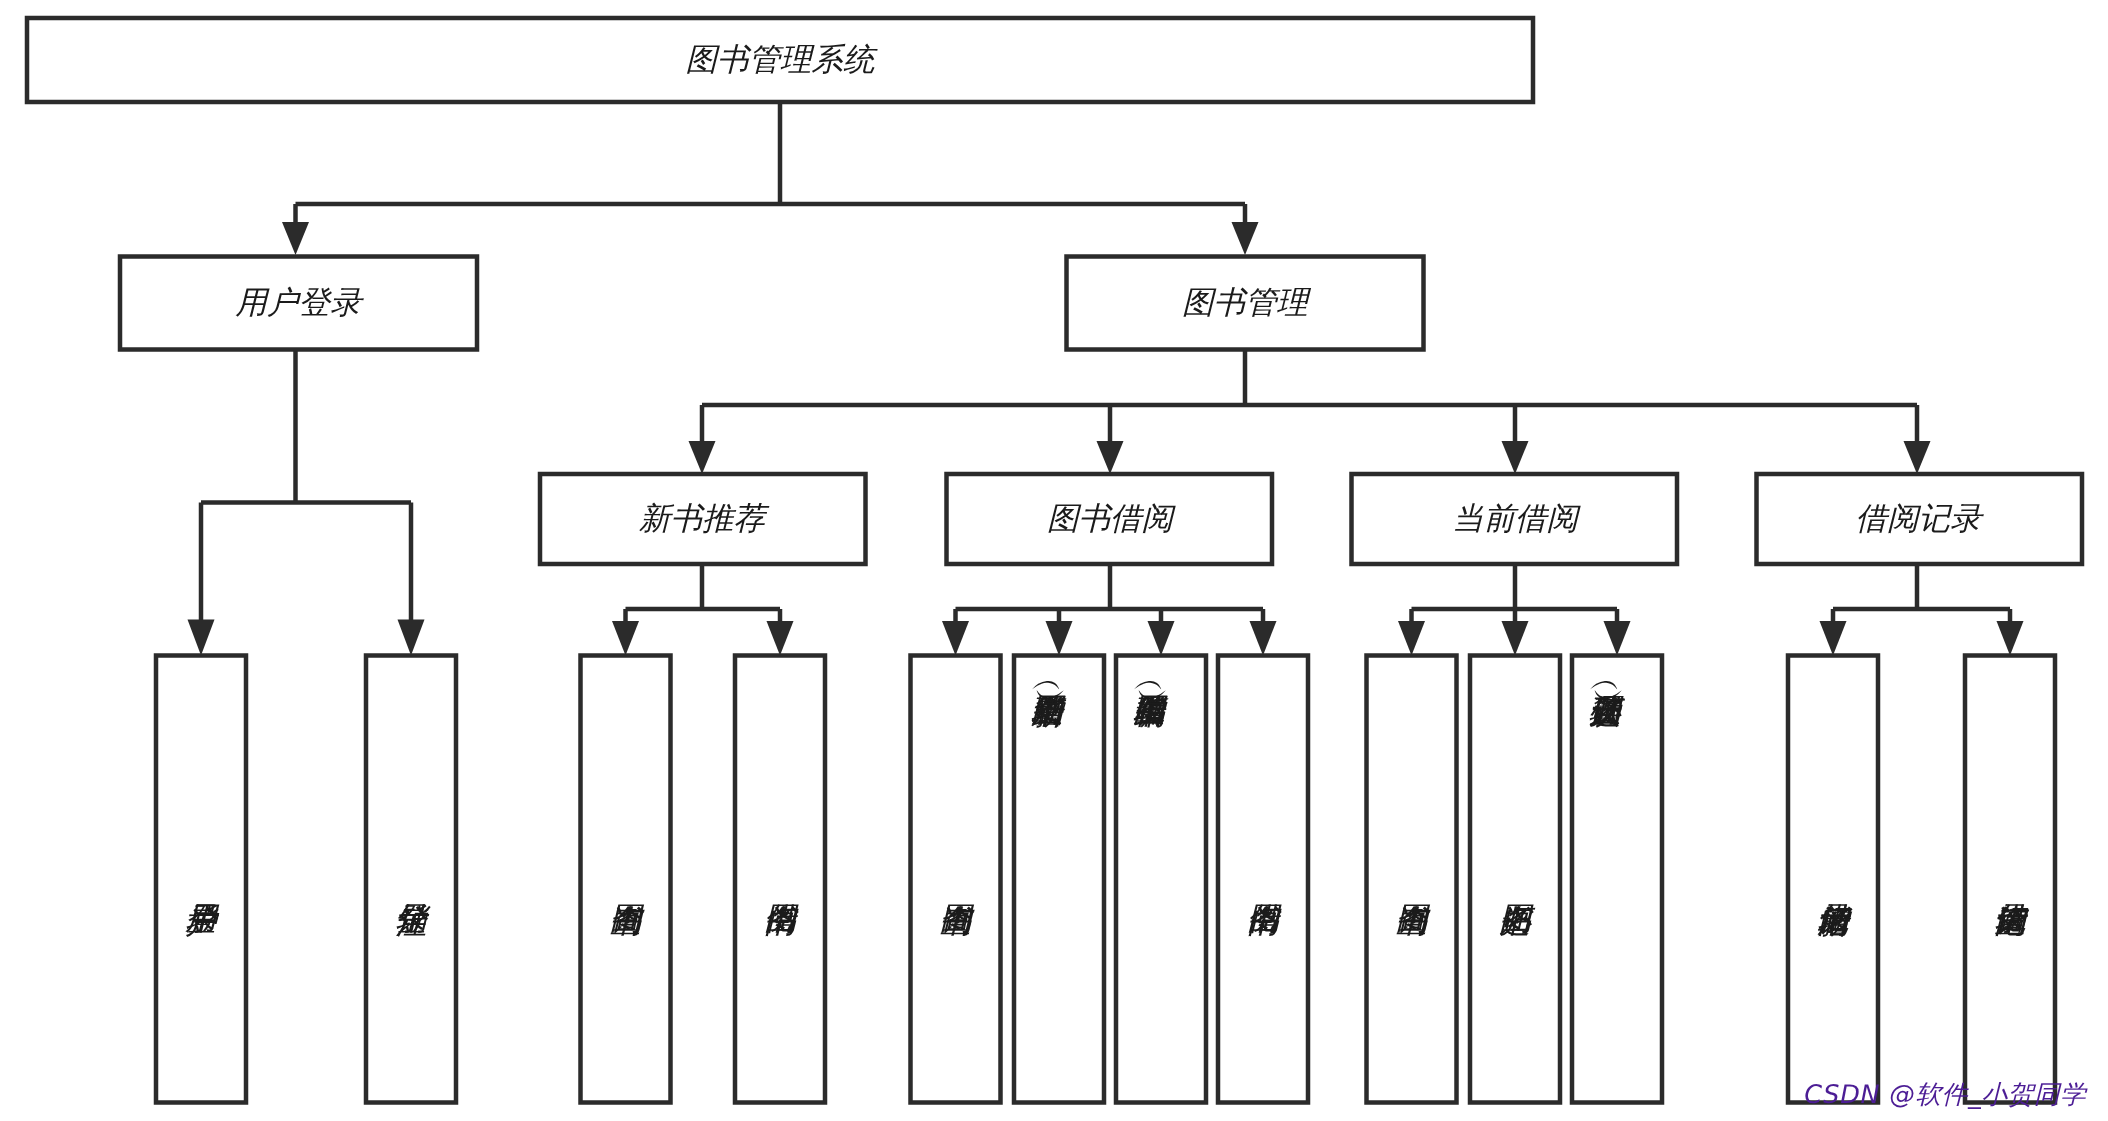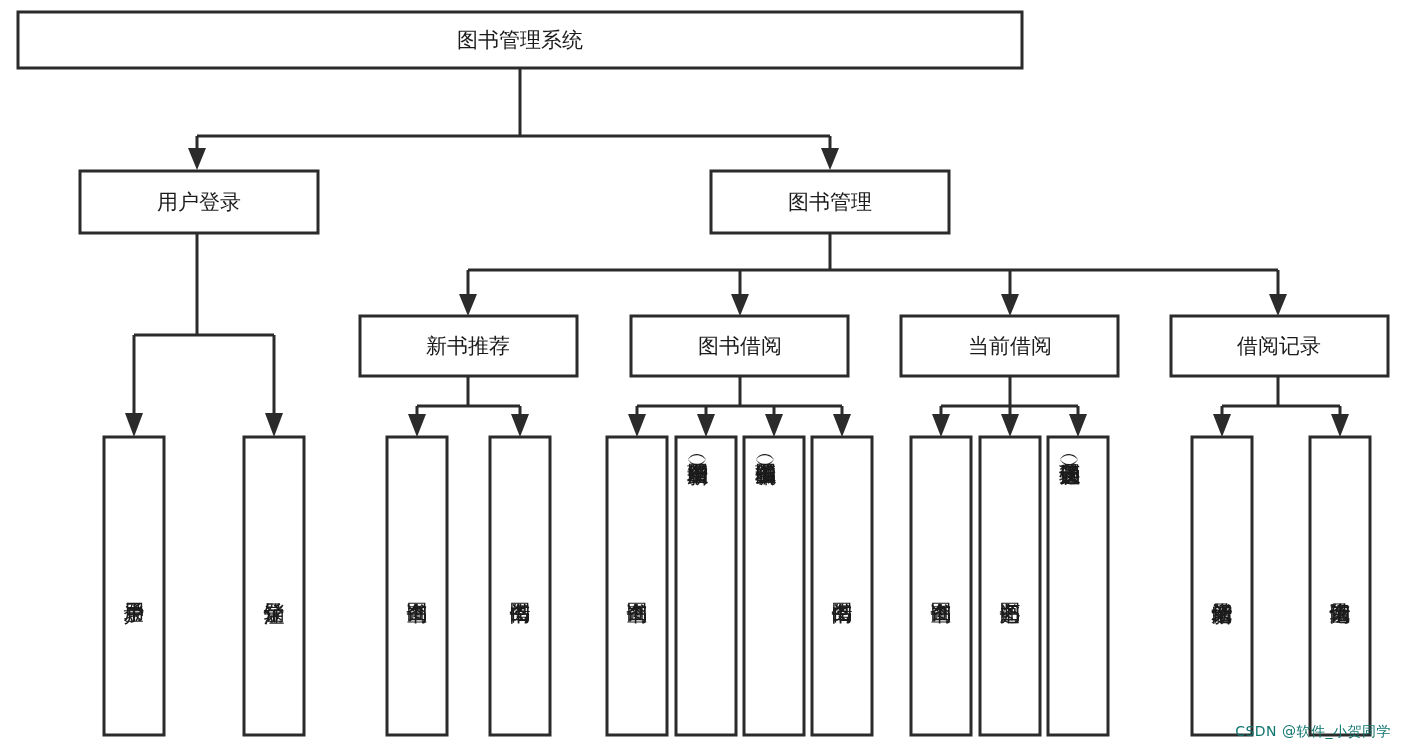--- a/index.html
+++ b/index.html
@@ -14,20 +14,21 @@
     position: relative;
     overflow: hidden;
     font-family: "DejaVu Sans", "Liberation Sans", sans-serif;
   }
   #diagram-root {
     position: absolute;
     left: 0;
     top: 0;
     width: 1405px;
     height: 747px;
+    font-style: italic;
   }
   svg#chart-svg {
     display: block;
     width: 1405px;
     height: 747px;
   }
   .node-box {
     fill: #ffffff;
     stroke: #2b2b2b;
     stroke-width: 3;
@@ -55,22 +56,22 @@
     fill: #1b1b1b;
     text-anchor: middle;
     writing-mode: vertical-rl;
     glyph-orientation-vertical: 0;
   }
   .watermark-text {
     position: absolute;
     right: 14px;
     bottom: 6px;
     font-family: "DejaVu Sans", "Liberation Sans", sans-serif;
-    font-size: 14px;
-    color: #0f766e;
+    font-size: 17px;
+    color: #4c1d95;
     letter-spacing: 0.5px;
     white-space: nowrap;
     user-select: none;
   }
 </style>
 </head>
 <body>
 
 <div id="diagram-root">
   <svg id="chart-svg" viewBox="0 0 1405 747" xmlns="http://www.w3.org/2000/svg">

